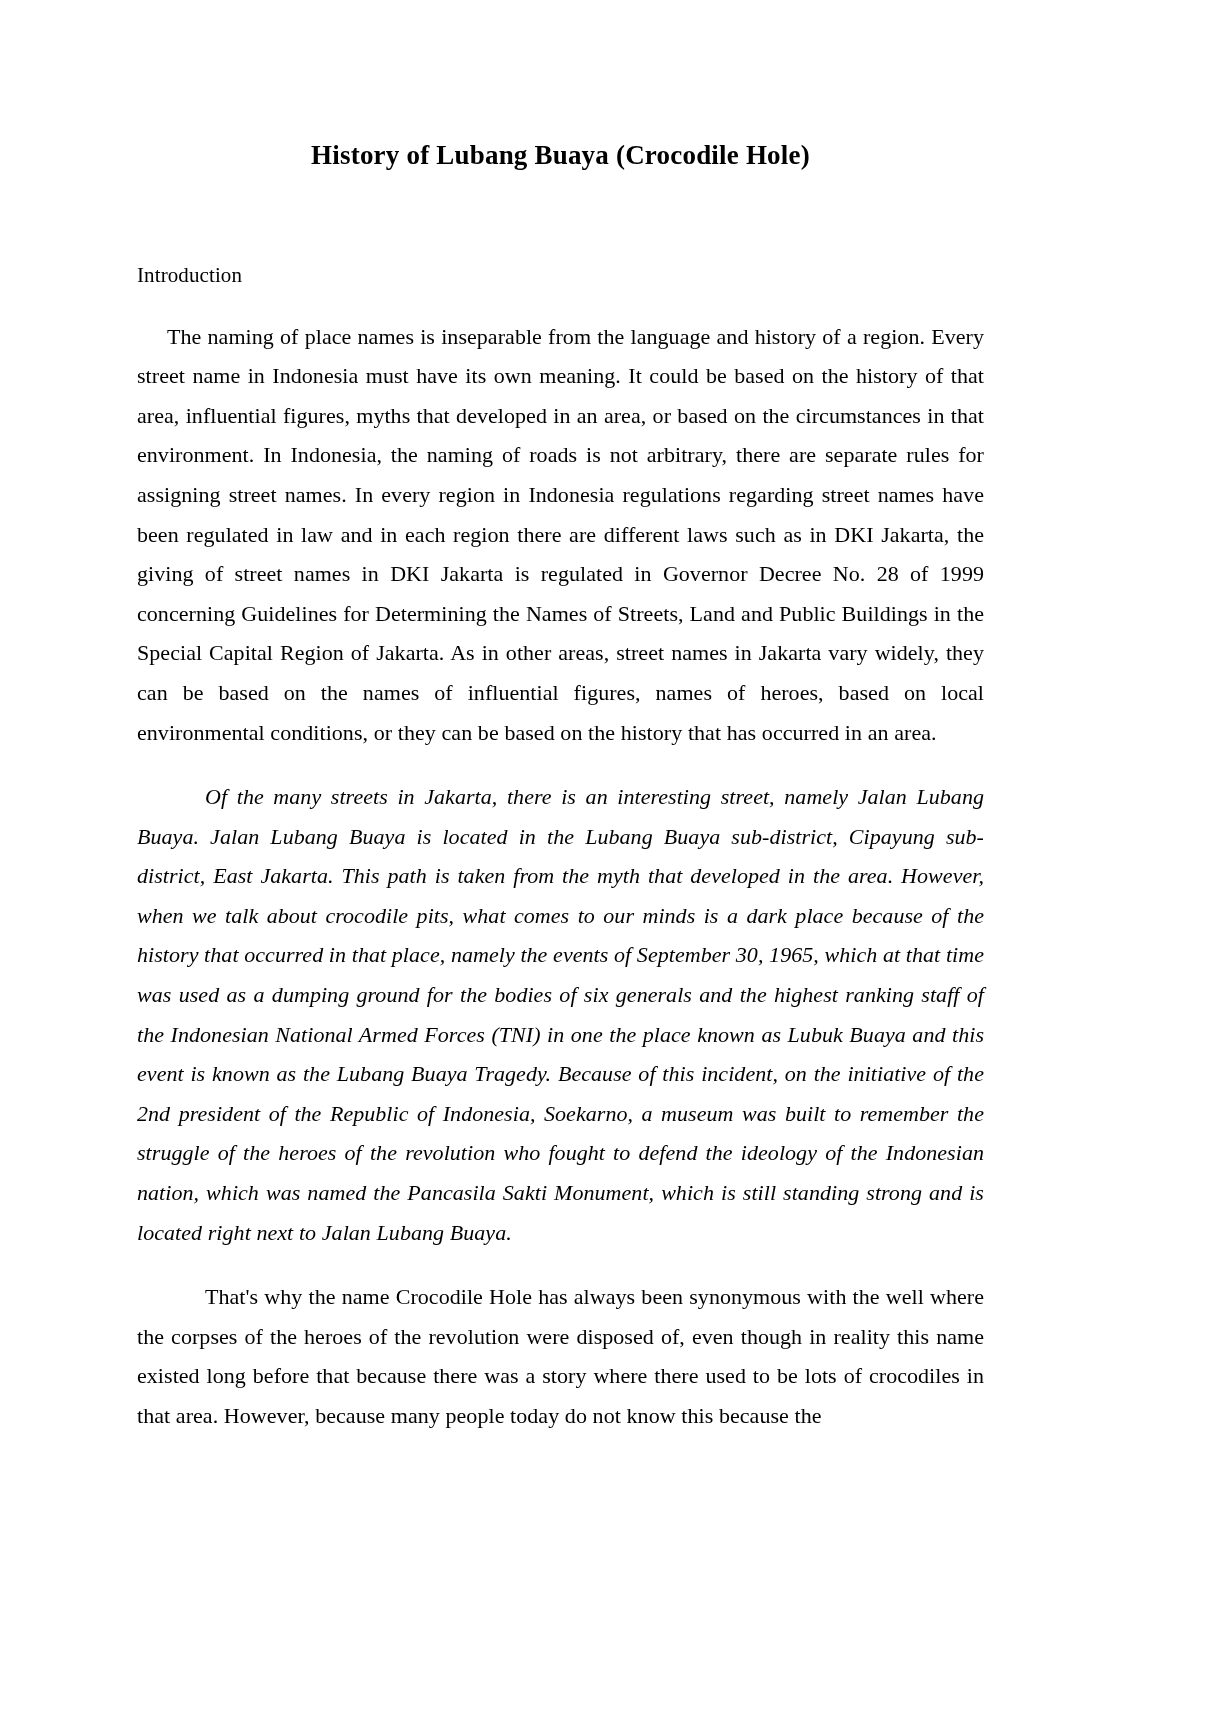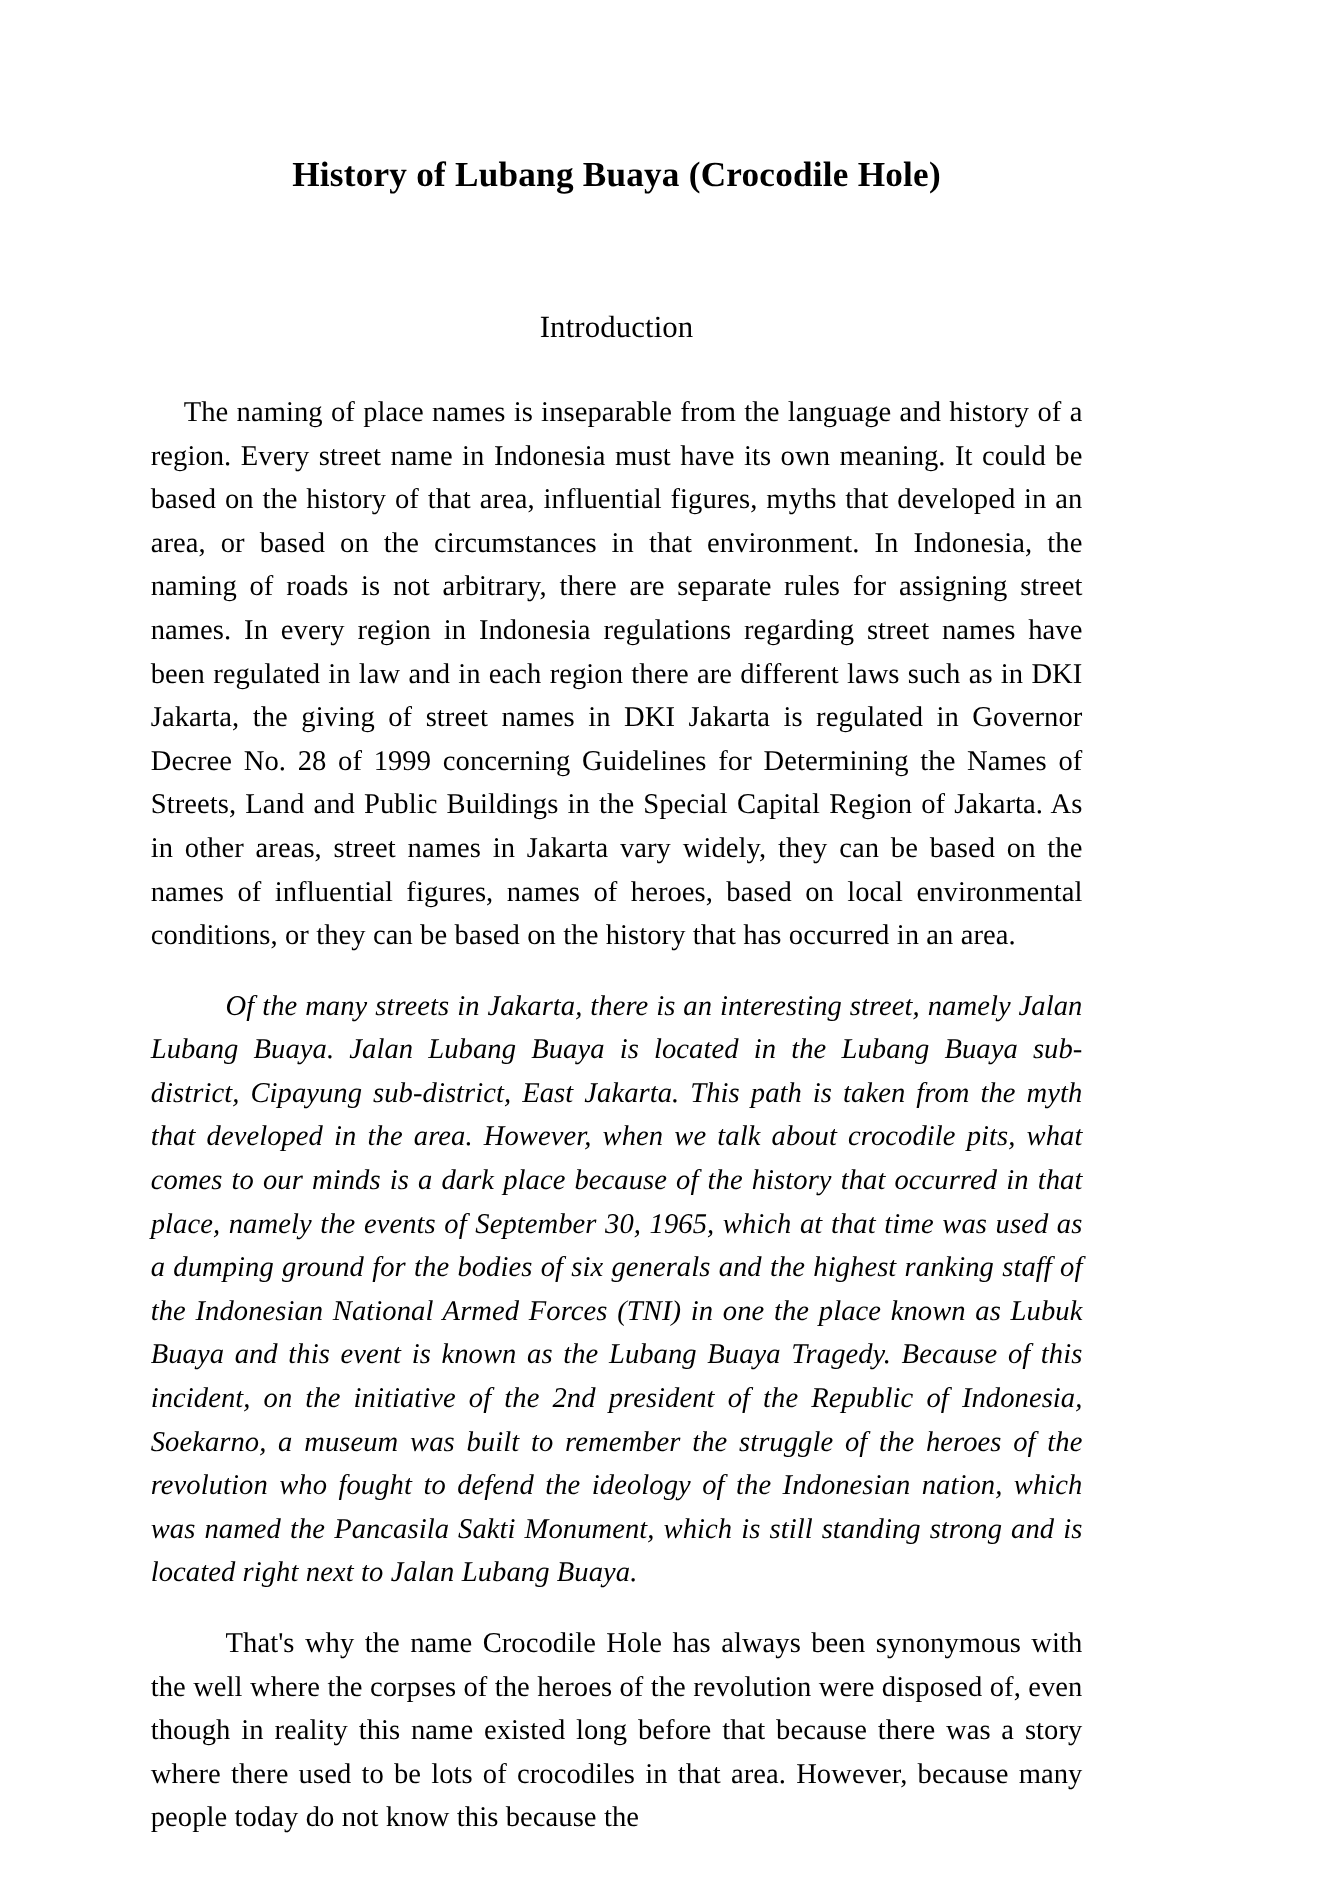--- a/index.html
+++ b/index.html
@@ -21,37 +21,37 @@
   }
   .content {
     position: absolute;
     left: 137px;
     top: 0;
     width: 847px;
   }
   .doc-title {
     text-align: center;
     font-weight: bold;
-    font-size: 32px;
+    font-size: 27px;
     letter-spacing: 0.2px;
     margin: 0;
     padding-top: 139px;
     line-height: 1.2;
   }
   .section-heading {
-    font-size: 28px;
+    font-size: 21px;
     font-weight: normal;
-    text-align: center;
-    margin: 12px;
+    text-align: left;
+    margin: 0;
     padding-top: 92px;
     line-height: 1.2;
     letter-spacing: 0.1px;
   }
   .body-par {
-    font-size: 26px;
+    font-size: 22px;
     text-align: justify;
     text-justify: inter-word;
     line-height: 39.6px;
     margin: 0;
     letter-spacing: 0.05px;
     word-spacing: 0.1px;
   }
   .par-first {
     padding-top: 28px;
     text-indent: 30px;

